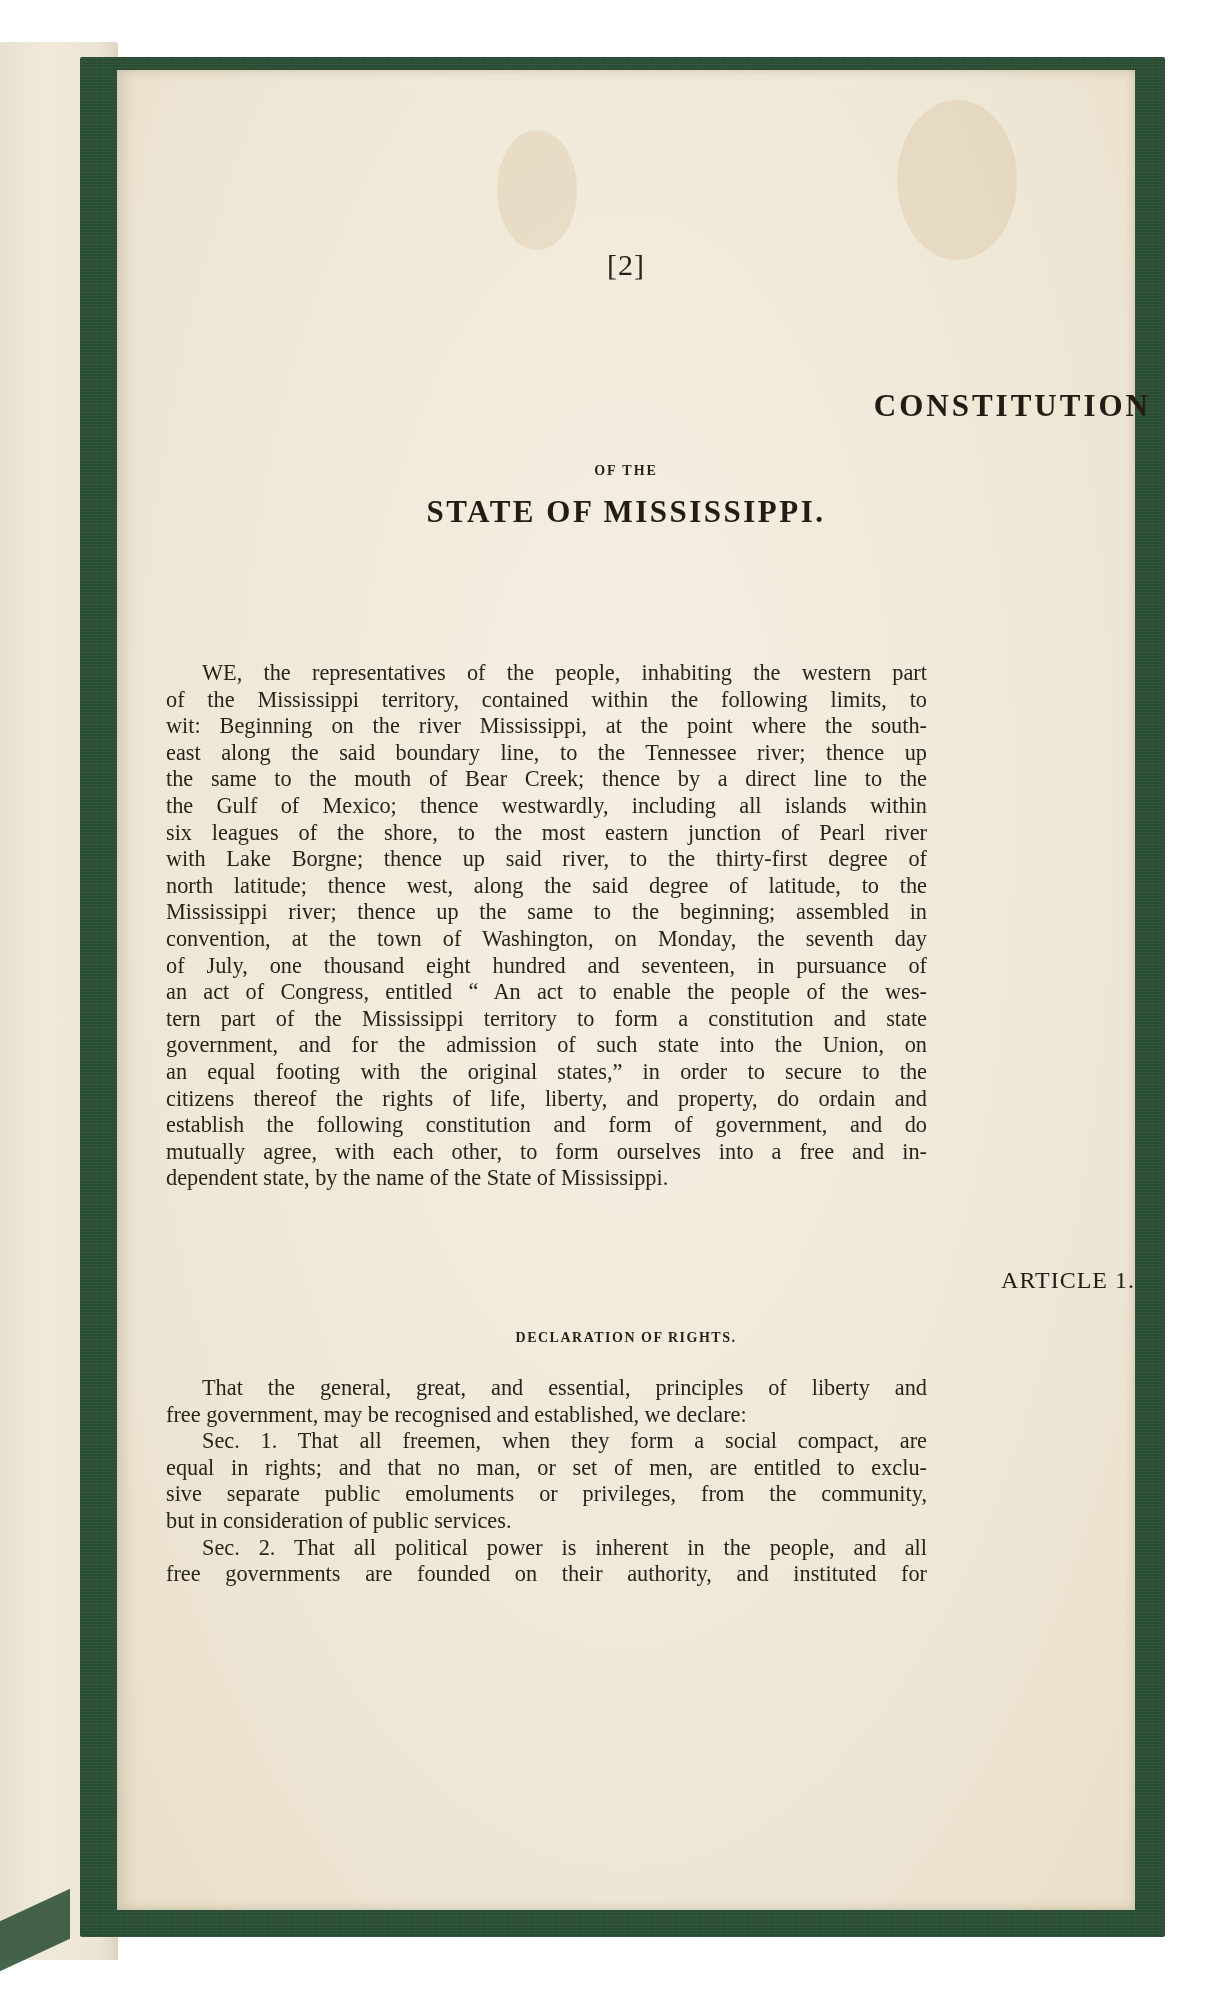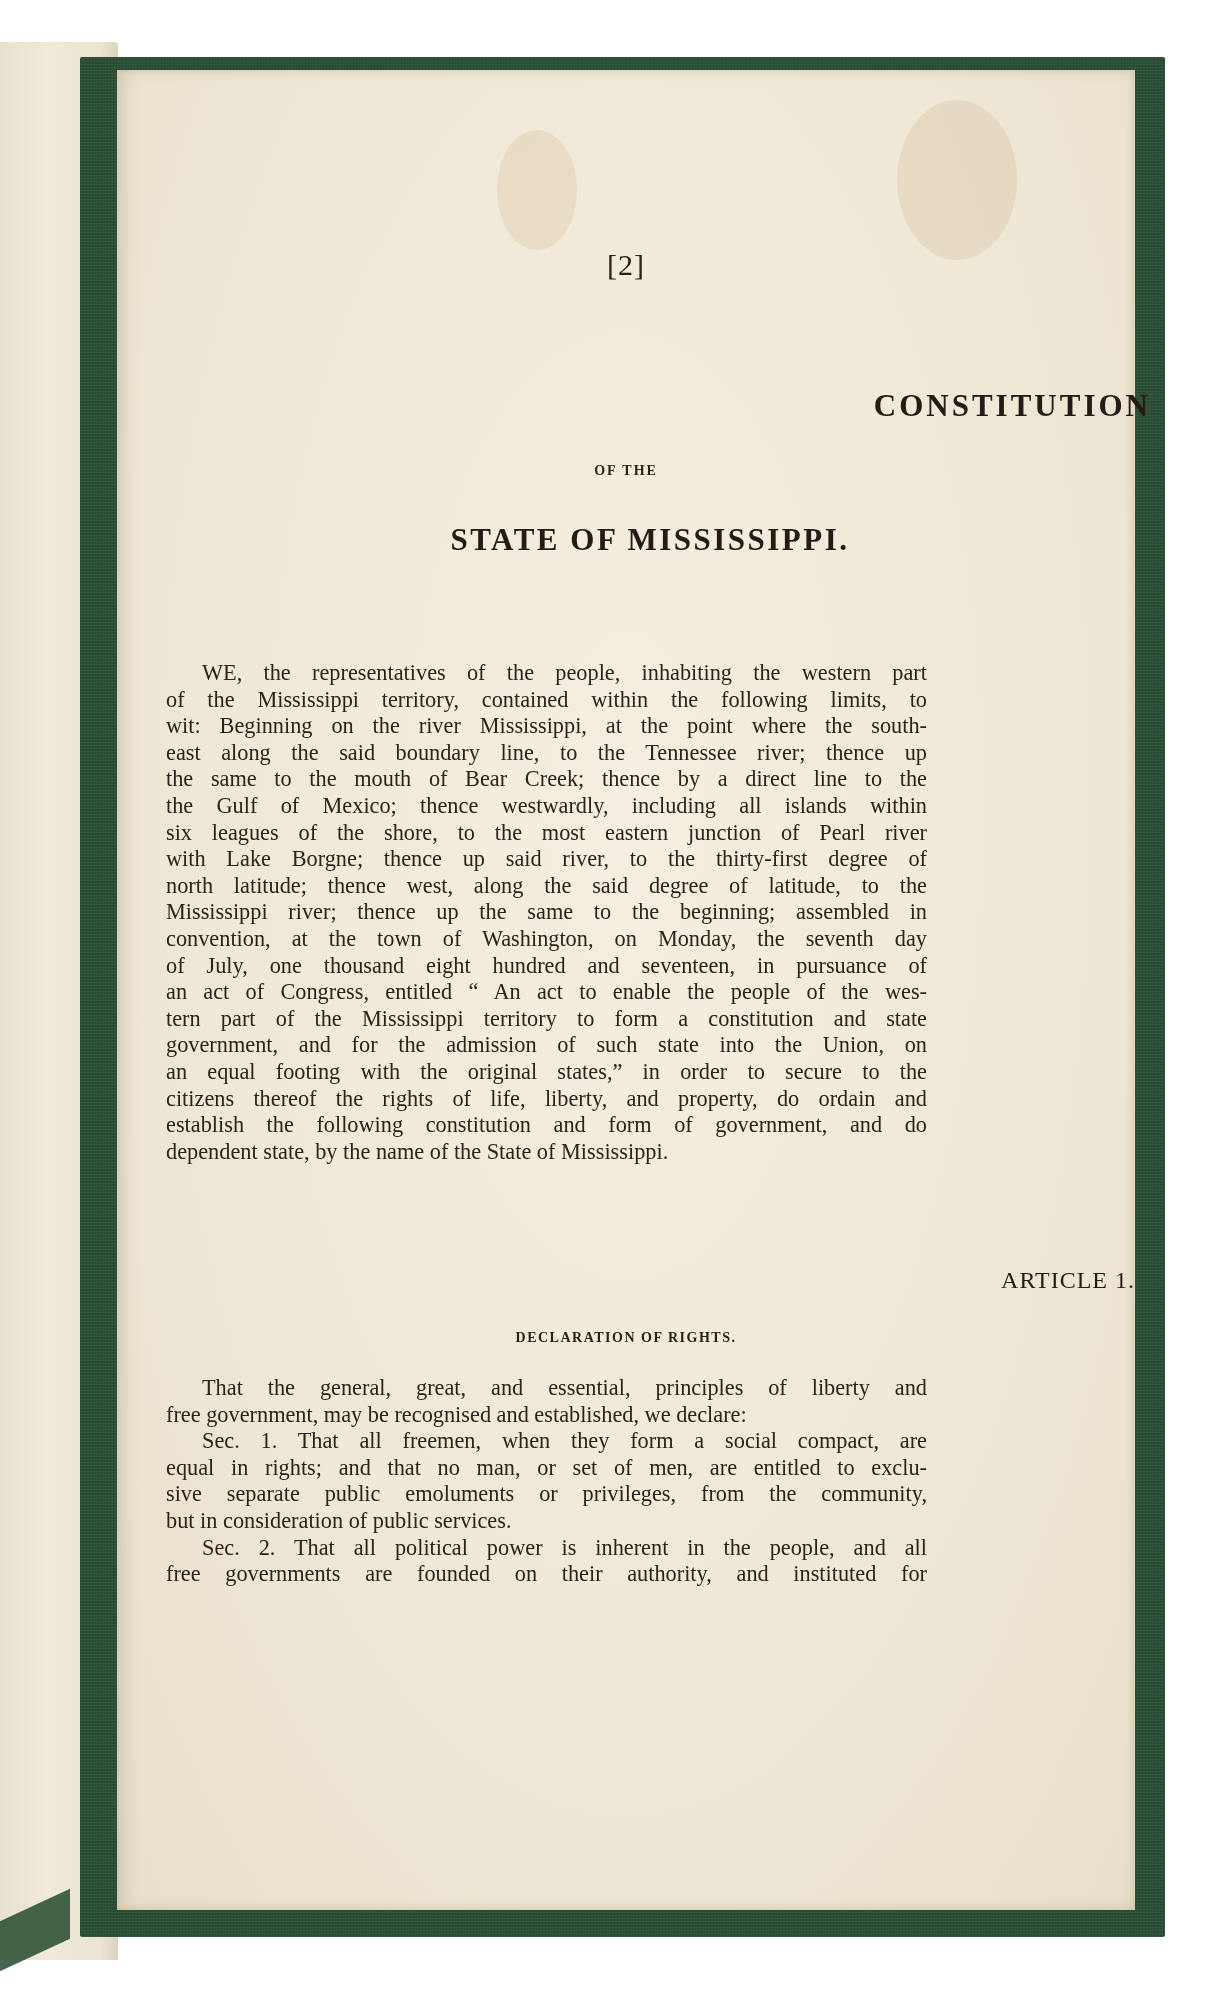--- a/index.html
+++ b/index.html
@@ -8,21 +8,21 @@
   .left-cover-edge { position:absolute; left:0; top:1905px; width:70px; height:50px; background:#254a2e; transform:skewY(-25deg); opacity:.85; }
   .cover { position:absolute; left:80px; top:57px; width:1085px; height:1880px; background:#2b4f35;
     background-image:repeating-linear-gradient(0deg, rgba(255,255,255,.05) 0 1px, transparent 1px 3px), repeating-linear-gradient(90deg, rgba(0,0,0,.08) 0 1px, transparent 1px 3px);
     border-radius:2px; }
   .page { position:absolute; left:117px; top:70px; width:1018px; height:1840px;
     background:radial-gradient(ellipse at 50% 40%, #f4efe2 0%, #efe8d7 60%, #e8dfca 100%);
     box-shadow: inset 8px 0 14px rgba(120,100,70,.18), inset -4px 0 6px rgba(150,120,80,.15); }
   .page-number { position:absolute; left:0; width:100%; top:178px; text-align:center; font-size:30px; color:#2a2218; letter-spacing:1px; }
   .title-main { position:absolute; left:16px; width:100%; top:318px; text-align:right; font-size:31px; font-weight:bold; letter-spacing:3px; color:#241c14; }
   .title-sub { position:absolute; left:0; width:100%; top:393px; text-align:center; font-size:14px; font-weight:bold; letter-spacing:2px; color:#2a2218; }
-  .title-state { position:absolute; left:0; width:100%; top:452px; text-align:center; font-size:31px; font-weight:bold; letter-spacing:2.5px; color:#241c14;padding-left:24px; }
+  .title-state { position:absolute; left:0; width:100%; top:424px; text-align:center; font-size:31px; font-weight:bold; letter-spacing:2.5px; color:#241c14; }
   .body { position:absolute; left:49px; width:761px; top:590px; font-size:22.3px; line-height:26.6px; color:#2b231a; }
   .line { white-space:nowrap; text-align:justify; text-align-last:justify; display:block; height:26.6px; }
   .line.last { text-align-last:left; }
   .line.indent { padding-left:36px; }
   .article { position:absolute; left:0; width:100%; top:1197px; text-align:right; font-size:24px; letter-spacing:1px; color:#241c14; }
   .decl { position:absolute; left:0; width:100%; top:1260px; text-align:center; font-size:14px; font-weight:bold; letter-spacing:1.5px; color:#2a2218; }
   .body2 { position:absolute; left:49px; width:761px; top:1305px; font-size:22.3px; line-height:26.6px; color:#2b231a; }
   .stain { position:absolute; border-radius:50%; background:rgba(190,140,80,.15); }
 </style>
 </head>
@@ -53,20 +53,21 @@
     <span class="line">north latitude; thence west, along the said degree of latitude, to the</span>
     <span class="line">Mississippi river; thence up the same to the beginning; assembled in</span>
     <span class="line">convention, at the town of Washington, on Monday, the seventh day</span>
     <span class="line">of July, one thousand eight hundred and seventeen, in pursuance of</span>
     <span class="line">an act of Congress, entitled “ An act to enable the people of the wes-</span>
     <span class="line">tern part of the Mississippi territory to form a constitution and state</span>
     <span class="line">government, and for the admission of such state into the Union, on</span>
     <span class="line">an equal footing with the original states,” in order to secure to the</span>
     <span class="line">citizens thereof the rights of life, liberty, and property, do ordain and</span>
     <span class="line">establish the following constitution and form of government, and do</span>
+    <span class="line">mutually agree, with each other, to form ourselves into a free and in-</span>
     <span class="line last">dependent state, by the name of the State of Mississippi.</span>
   </div>
 
   <div class="article">ARTICLE 1.</div>
   <div class="decl">DECLARATION OF RIGHTS.</div>
 
   <div class="body2">
     <span class="line indent">That the general, great, and essential, principles of liberty and</span>
     <span class="line last">free government, may be recognised and established, we declare:</span>
     <span class="line indent">Sec. 1. That all freemen, when they form a social compact, are</span>

